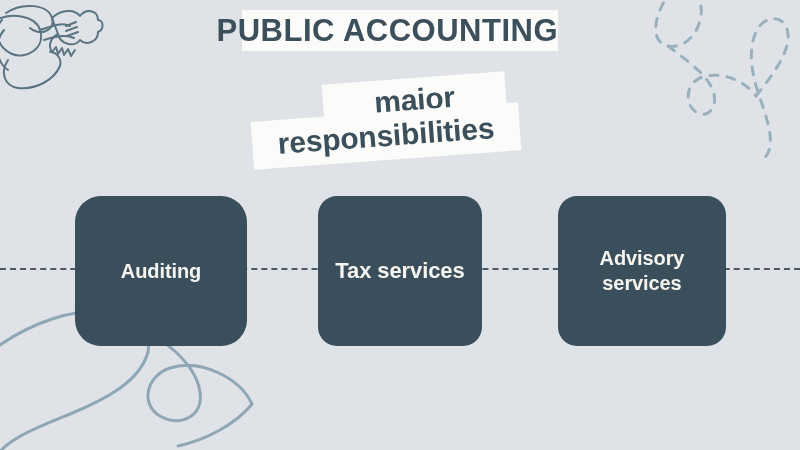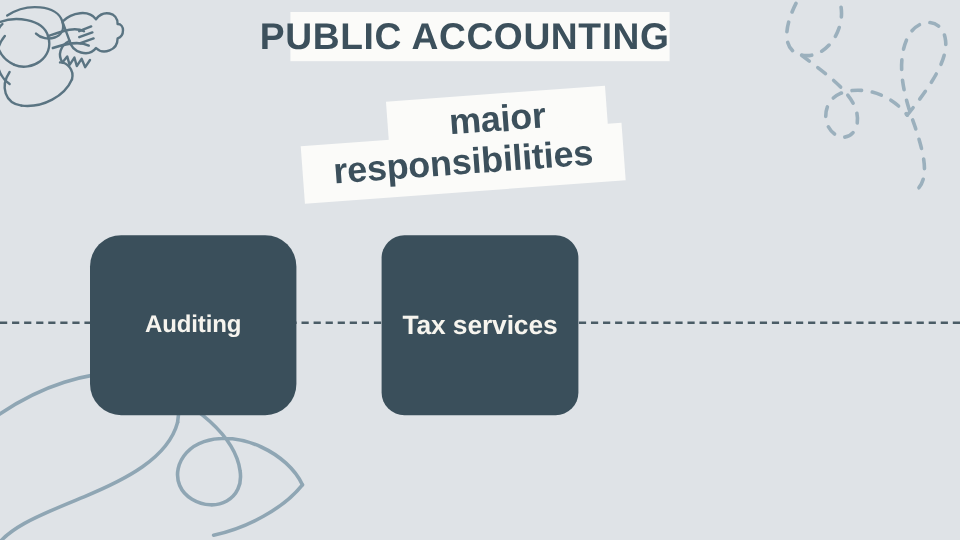--- a/index.html
+++ b/index.html
@@ -182,14 +182,18 @@
   </div>
 
   <div class="card" id="card-0">
     <span class="card-label">Auditing</span>
   </div>
 
   <div class="card" id="card-1">
     <span class="card-label">Tax services</span>
   </div>
 
+  <div class="card" id="card-2">
+    <span class="card-label" style="white-space: pre-line;">Advisory
+services</span>
+  </div>
 
 </div>
 
 </body></html>

